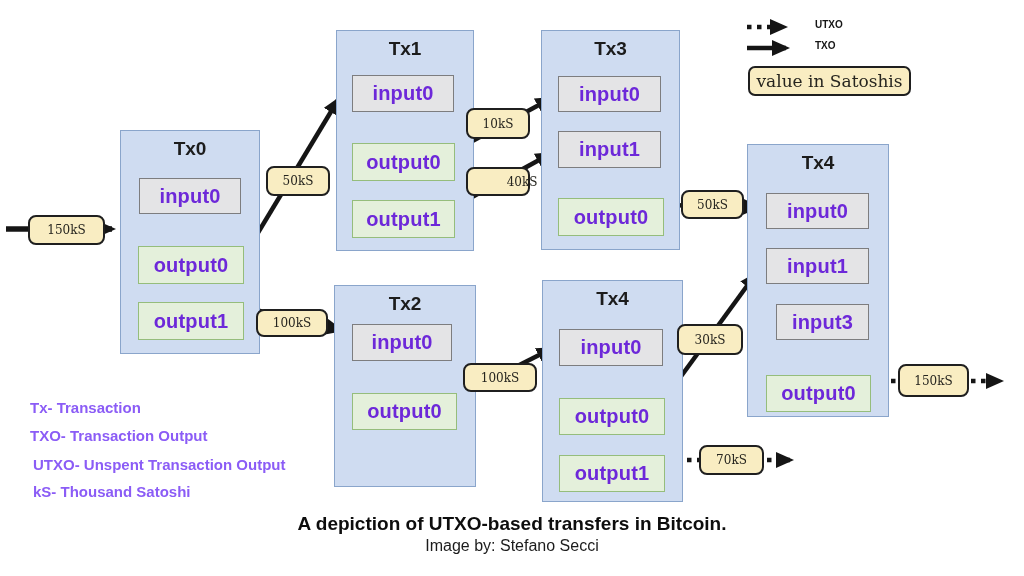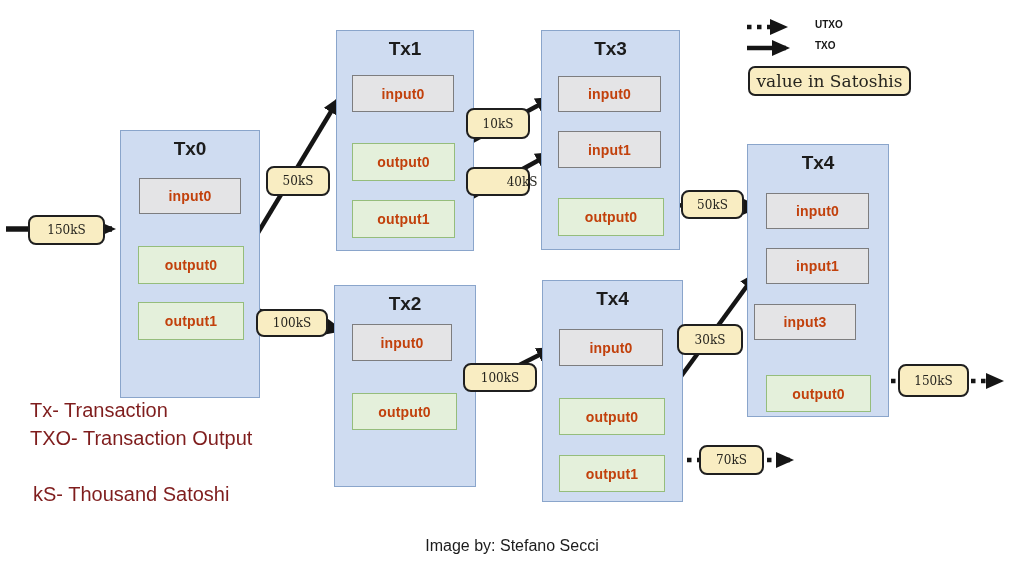--- a/index.html
+++ b/index.html
@@ -14,37 +14,37 @@
   .txbox{
     position:absolute;background:var(--tx-box-fill,#cfdcf1);
     border:1.6px solid var(--tx-box-border,#8aa5cb);box-sizing:border-box;
   }
   .txtitle{
     position:absolute;top:7px;left:0;right:0;text-align:center;
     font-weight:bold;font-size:19px;color:#1c1c1c;
   }
   .slot{
     position:absolute;display:flex;align-items:center;justify-content:center;
-    font-weight:bold;font-size:14px;color:#c2410c;box-sizing:border-box;letter-spacing:0.2px;text-align:right;
+    font-weight:bold;font-size:20px;color:#6d28d9;box-sizing:border-box;letter-spacing:0.2px;text-align:right;
   }
   .slot.input{background:var(--input-fill,#e4e4e6);border:1.6px solid var(--input-border,#7d7d7f);}
   .slot.output{background:var(--output-fill,#e4f0db);border:1.6px solid var(--output-border,#95bd7c);margin-top:12px;}
   .vlabel{
     position:absolute;display:flex;align-items:center;justify-content:center;
     background:var(--label-fill,#f9edc2);border:2.4px solid var(--label-border,#1f1f1f);
     border-radius:8px;box-sizing:border-box;
     font-family:"DejaVu Serif",serif;font-size:12px;color:#26251f;
   }
   .legend-text{position:absolute;font-weight:bold;font-size:10px;color:#161616;}
   .value-note{
     position:absolute;display:flex;align-items:center;justify-content:center;
     background:var(--label-fill,#f9edc2);border:2.2px solid #1f1f1f;border-radius:7px;
     box-sizing:border-box;font-family:"DejaVu Serif",serif;font-size:17px;color:#26251f;
   }
-  .def{position:absolute;font-weight:normal;font-size:20px;color:#7f1d1d;white-space:nowrap;}
+  .def{position:absolute;font-weight:bold;font-size:15px;color:#8b5cf6;white-space:nowrap;}
   .caption-title{position:absolute;top:513px;left:0;width:100%;text-align:center;
     font-weight:bold;font-size:19px;color:#0d0d0d;}
   .caption-credit{position:absolute;top:537px;left:0;width:100%;text-align:center;
     font-size:16px;color:#1c1c1c;}
 </style>
 </head>
 <body>
 
 <div id="stage">
 
@@ -64,21 +64,21 @@
     <line class="arrow" x1="456" y1="397" x2="551" y2="349" marker-end="url(#ah)"></line>
     <line class="arrow" x1="663" y1="401" x2="755" y2="275" marker-end="url(#ah)"></line>
 
     <line class="arrow dotted" x1="667" y1="460" x2="790" y2="460" marker-end="url(#ah)"></line>
     <line class="arrow dotted" x1="871" y1="381" x2="1000" y2="381" marker-end="url(#ah)"></line>
 
     <line class="arrow dotted" x1="747" y1="27" x2="784" y2="27" marker-end="url(#ah)"></line>
     <line class="arrow" x1="747" y1="48" x2="786" y2="48" marker-end="url(#ah)"></line>
   </svg>
 
-  <div class="txbox" style="left:120px;top:130px;width:140px;height:268px;">
+  <div class="txbox" style="left:120px;top:130px;width:140px;height:224px;">
     <div class="txtitle">Tx0</div>
     <div class="slot input" style="left:18px;top:47px;width:102px;height:36px;">input0</div>
     <div class="slot output" style="left:17px;top:103px;width:106px;height:38px;">output0</div>
     <div class="slot output" style="left:17px;top:159px;width:106px;height:38px;">output1</div>
   </div>
 
   <div class="txbox" style="left:336px;top:30px;width:138px;height:221px;">
     <div class="txtitle">Tx1</div>
     <div class="slot input" style="left:15px;top:44px;width:102px;height:37px;">input0</div>
     <div class="slot output" style="left:15px;top:100px;width:103px;height:38px;">output0</div>
@@ -102,38 +102,40 @@
     <div class="txtitle">Tx4</div>
     <div class="slot input" style="left:16px;top:48px;width:104px;height:37px;">input0</div>
     <div class="slot output" style="left:16px;top:105px;width:106px;height:37px;">output0</div>
     <div class="slot output" style="left:16px;top:162px;width:106px;height:37px;">output1</div>
   </div>
 
   <div class="txbox" style="left:747px;top:144px;width:142px;height:273px;">
     <div class="txtitle">Tx4</div>
     <div class="slot input" style="left:18px;top:48px;width:103px;height:36px;">input0</div>
     <div class="slot input" style="left:18px;top:103px;width:103px;height:36px;">input1</div>
-    <div class="slot input" style="left:6px;top:159px;width:102px;height:36px;">input3</div>
+    <div class="slot input" style="left:28px;top:159px;width:93px;height:36px;">input3</div>
     <div class="slot output" style="left:18px;top:218px;width:105px;height:37px;">output0</div>
   </div>
 
   <div class="vlabel" style="left:28px;top:215px;width:77px;height:30px;">150kS</div>
   <div class="vlabel" style="left:266px;top:166px;width:64px;height:30px;">50kS</div>
   <div class="vlabel" style="left:256px;top:309px;width:72px;height:28px;">100kS</div>
   <div class="vlabel" style="left:466px;top:108px;width:64px;height:31px;">10kS</div>
   <div class="vlabel" style="left:466px;top:167px;width:64px;height:29px;padding-left:48px;">40kS</div>
   <div class="vlabel" style="left:681px;top:190px;width:63px;height:29px;">50kS</div>
   <div class="vlabel" style="left:463px;top:363px;width:74px;height:29px;">100kS</div>
   <div class="vlabel" style="left:677px;top:324px;width:66px;height:31px;">30kS</div>
   <div class="vlabel" style="left:699px;top:445px;width:65px;height:30px;">70kS</div>
   <div class="vlabel" style="left:898px;top:364px;width:71px;height:33px;">150kS</div>
 
   <div class="legend-text" style="left:815px;top:19px;">UTXO</div>
   <div class="legend-text" style="left:815px;top:40px;">TXO</div>
   <div class="value-note" style="left:748px;top:66px;width:163px;height:30px;">value in Satoshis</div>
 
   <div class="def" style="left:30px;top:399px;">Tx- Transaction</div>
   <div class="def" style="left:30px;top:427px;">TXO- Transaction Output</div>
+  <div class="def" style="left:33px;top:456px;">UTXO- Unspent Transaction Output</div>
   <div class="def" style="left:33px;top:483px;">kS- Thousand Satoshi</div>
 
+  <div class="caption-title">A depiction of UTXO-based transfers in Bitcoin.</div>
   <div class="caption-credit">Image by: Stefano Secci</div>
 
 </div>
 
 </body></html>

